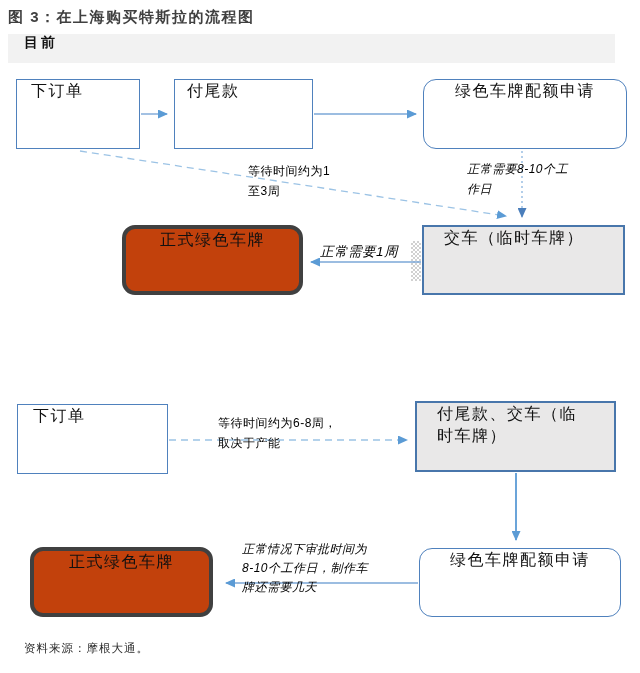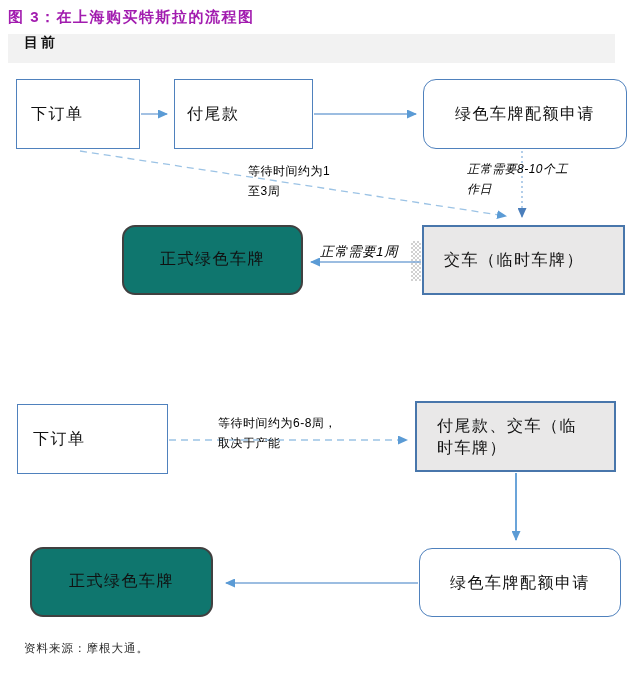--- a/index.html
+++ b/index.html
@@ -2,35 +2,35 @@
 <html><head>
 <meta charset="utf-8">
 <style>
   html,body{margin:0;padding:0;background:#fff;}
   #canvas{
     position:relative;width:640px;height:673px;background:#ffffff;
     font-family:"Liberation Sans","DejaVu Sans",sans-serif;overflow:hidden;
   }
   .title{
     position:absolute;left:8px;top:8px;font-size:15px;font-weight:bold;
-    color:#a21caf;letter-spacing:1.5px;
+    color:#404040;letter-spacing:1.5px;
   }
   .band{
     position:absolute;left:8px;width:607px;height:29px;background:#f2f2f2;
     display:flex;box-sizing:border-box;padding-left:16px;
     font-size:14px;font-weight:bold;color:#111;letter-spacing:3px;
   }
   .band.b1{top:34px;}
   .band.b2{top:358px;}
   .box{
-    position:absolute;box-sizing:border-box;display:flex;align-items:center;
+    position:absolute;box-sizing:border-box;display:flex;
     font-size:16px;letter-spacing:1.5px;color:#111;line-height:22px;
   }
   .b-white{background:#ffffff;border:1.6px solid #4f81bd;}
-  .b-blue{background:#0f766e;border:2px solid #404040;font-family:Liberation Mono, monospace;}
+  .b-blue{background:#c2410c;border:4px solid #404040;}
   .b-gray{background:#e9e8e8;border:2px solid #4876ab;}
   .center{justify-content:center;border-radius:13px;}
   .ann{
     position:absolute;font-size:12px;line-height:20px;color:#000;
     white-space:pre-line;letter-spacing:0.5px;
   }
   .italic{font-style:italic;}
   .src{
     position:absolute;left:24px;top:641px;font-size:11.5px;color:#2b2b2b;
     letter-spacing:1px;
@@ -102,16 +102,19 @@
     <line x1="418" y1="583" x2="226" y2="583" stroke="#7ba7d7" stroke-width="1.4" marker-end="url(#headMid)"></line>
   </svg>
 
   <div class="ann" style="left:248px;top:161px;">等待时间约为1
 至3周</div>
   <div class="ann italic" style="left:467px;top:159px;">正常需要8-10个工
 作日</div>
   <div class="ann italic" style="left:320px;top:242px;font-size:13.5px;">正常需要1周</div>
   <div class="ann" style="left:218px;top:413px;">等待时间约为6-8周，
 取决于产能</div>
+  <div class="ann italic" style="left:242px;top:540px;line-height:19px;">正常情况下审批时间为
+8-10个工作日，制作车
+牌还需要几天</div>
 
   <div class="src">资料来源：摩根大通。</div>
 
 </div>
 
 </body></html>

